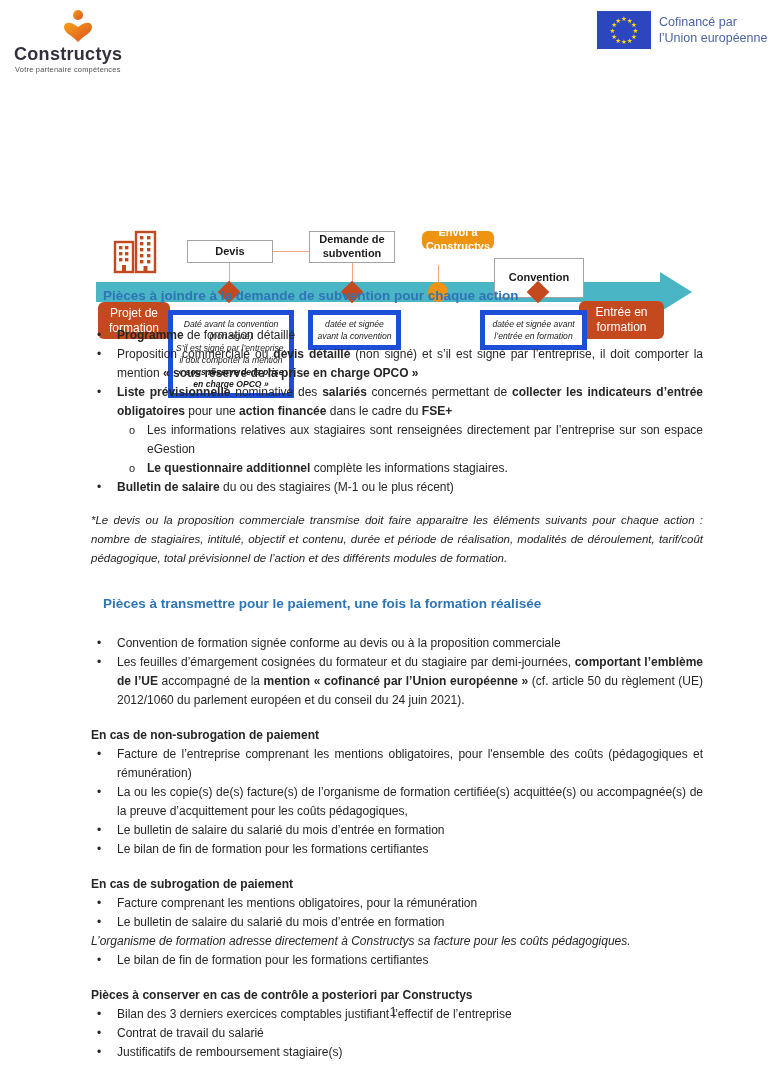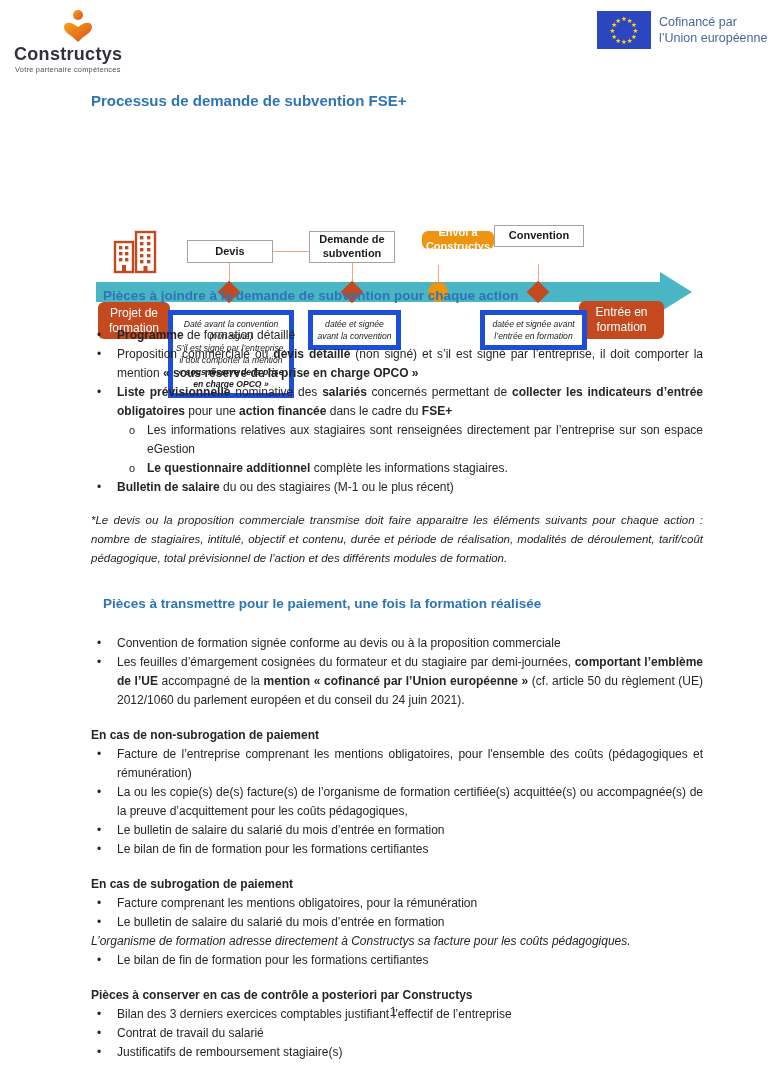--- a/index.html
+++ b/index.html
@@ -27,21 +27,21 @@
       border-top:20px solid transparent; border-bottom:20px solid transparent; border-left:32px solid #4AB5C4; }
   .node-dark { background:#C5491F; color:#fff; border-radius:6px; text-align:center;
       display:flex; align-items:center; justify-content:center; font-size:12px; line-height:1.25; padding:2px 4px;margin-top:28px; }
   .start-node { left:98px; top:161px; width:72px; height:37px; }
   .end-node { left:579px; top:160px; width:85px; height:38px; }
   .step-box { background:#fff; border:1px solid #a3a3a3; text-align:center; font-weight:700; font-size:11px;
       display:flex; align-items:center; justify-content:center; line-height:1.25; color:#1a1a1a; }
   .box-devis { left:187px; top:127px; width:86px; height:23px; }
   .box-demande { left:309px; top:118px; width:86px; height:32px; }
   .box-envoi { left:422px; top:118px; width:72px; height:18px; background:#EE9410; border:none; border-radius:6px; color:#fff; }
-  .box-convention { left:494px; top:112px; width:90px; height:22px; }
+  .box-convention { left:494px; top:145px; width:90px; height:40px; }
   .h-connector { left:273px; top:138px; width:36px; border-top:1.5px solid #F2A583; }
   .v-connector { border-left:1.5px solid #F2A583; width:0; }
   .vc-devis { left:229px; top:150px; height:21px; }
   .vc-demande { left:352px; top:150px; height:21px; }
   .vc-envoi { left:438px; top:152px; height:18px; }
   .vc-convention { left:538px; top:151px; height:20px; }
   .diamond { width:16px; height:16px; background:#C5491F; transform:rotate(45deg); }
   .dm-1 { left:221px; top:171px; } .dm-2 { left:344px; top:171px; } .dm-3 { left:530px; top:171px; }
   .circle-marker { width:20px; height:20px; border-radius:50%; background:#EE9410; left:428px; top:169px; }
   .note-box { background:#fff; border:5px solid #1d4ed8; font-size:8.6px; font-style:italic; color:#1a1a1a;
@@ -100,21 +100,20 @@
         <text x="15.50" y="21.90" text-anchor="middle" font-size="6.5" fill="#FFD617" font-family="&quot;DejaVu Sans&quot;, sans-serif">★</text>
         <text x="17.04" y="16.15" text-anchor="middle" font-size="6.5" fill="#FFD617" font-family="&quot;DejaVu Sans&quot;, sans-serif">★</text>
         <text x="21.25" y="11.94" text-anchor="middle" font-size="6.5" fill="#FFD617" font-family="&quot;DejaVu Sans&quot;, sans-serif">★</text>
       </svg>
     <div class="eu-text">
       <div>Cofinancé par</div>
       <div>l’Union européenne</div>
     </div>
   </div>
 
-  <div class="doc-title">Processus de demande de subvention FSE+</div>
 
   <div class="diagram">
     <svg class="d-abs" style="left:111px; top:116px;" width="50" height="46" viewBox="0 0 50 46">
       <g stroke="#C5491F" stroke-width="2.4" fill="#fff">
         <rect x="25" y="3" width="19" height="40"></rect>
         <rect x="4" y="13" width="18" height="30"></rect>
       </g>
       <g fill="#C5491F">
         <rect x="8" y="17" width="3.4" height="3.4"></rect>
           <rect x="14" y="17" width="3.4" height="3.4"></rect>

